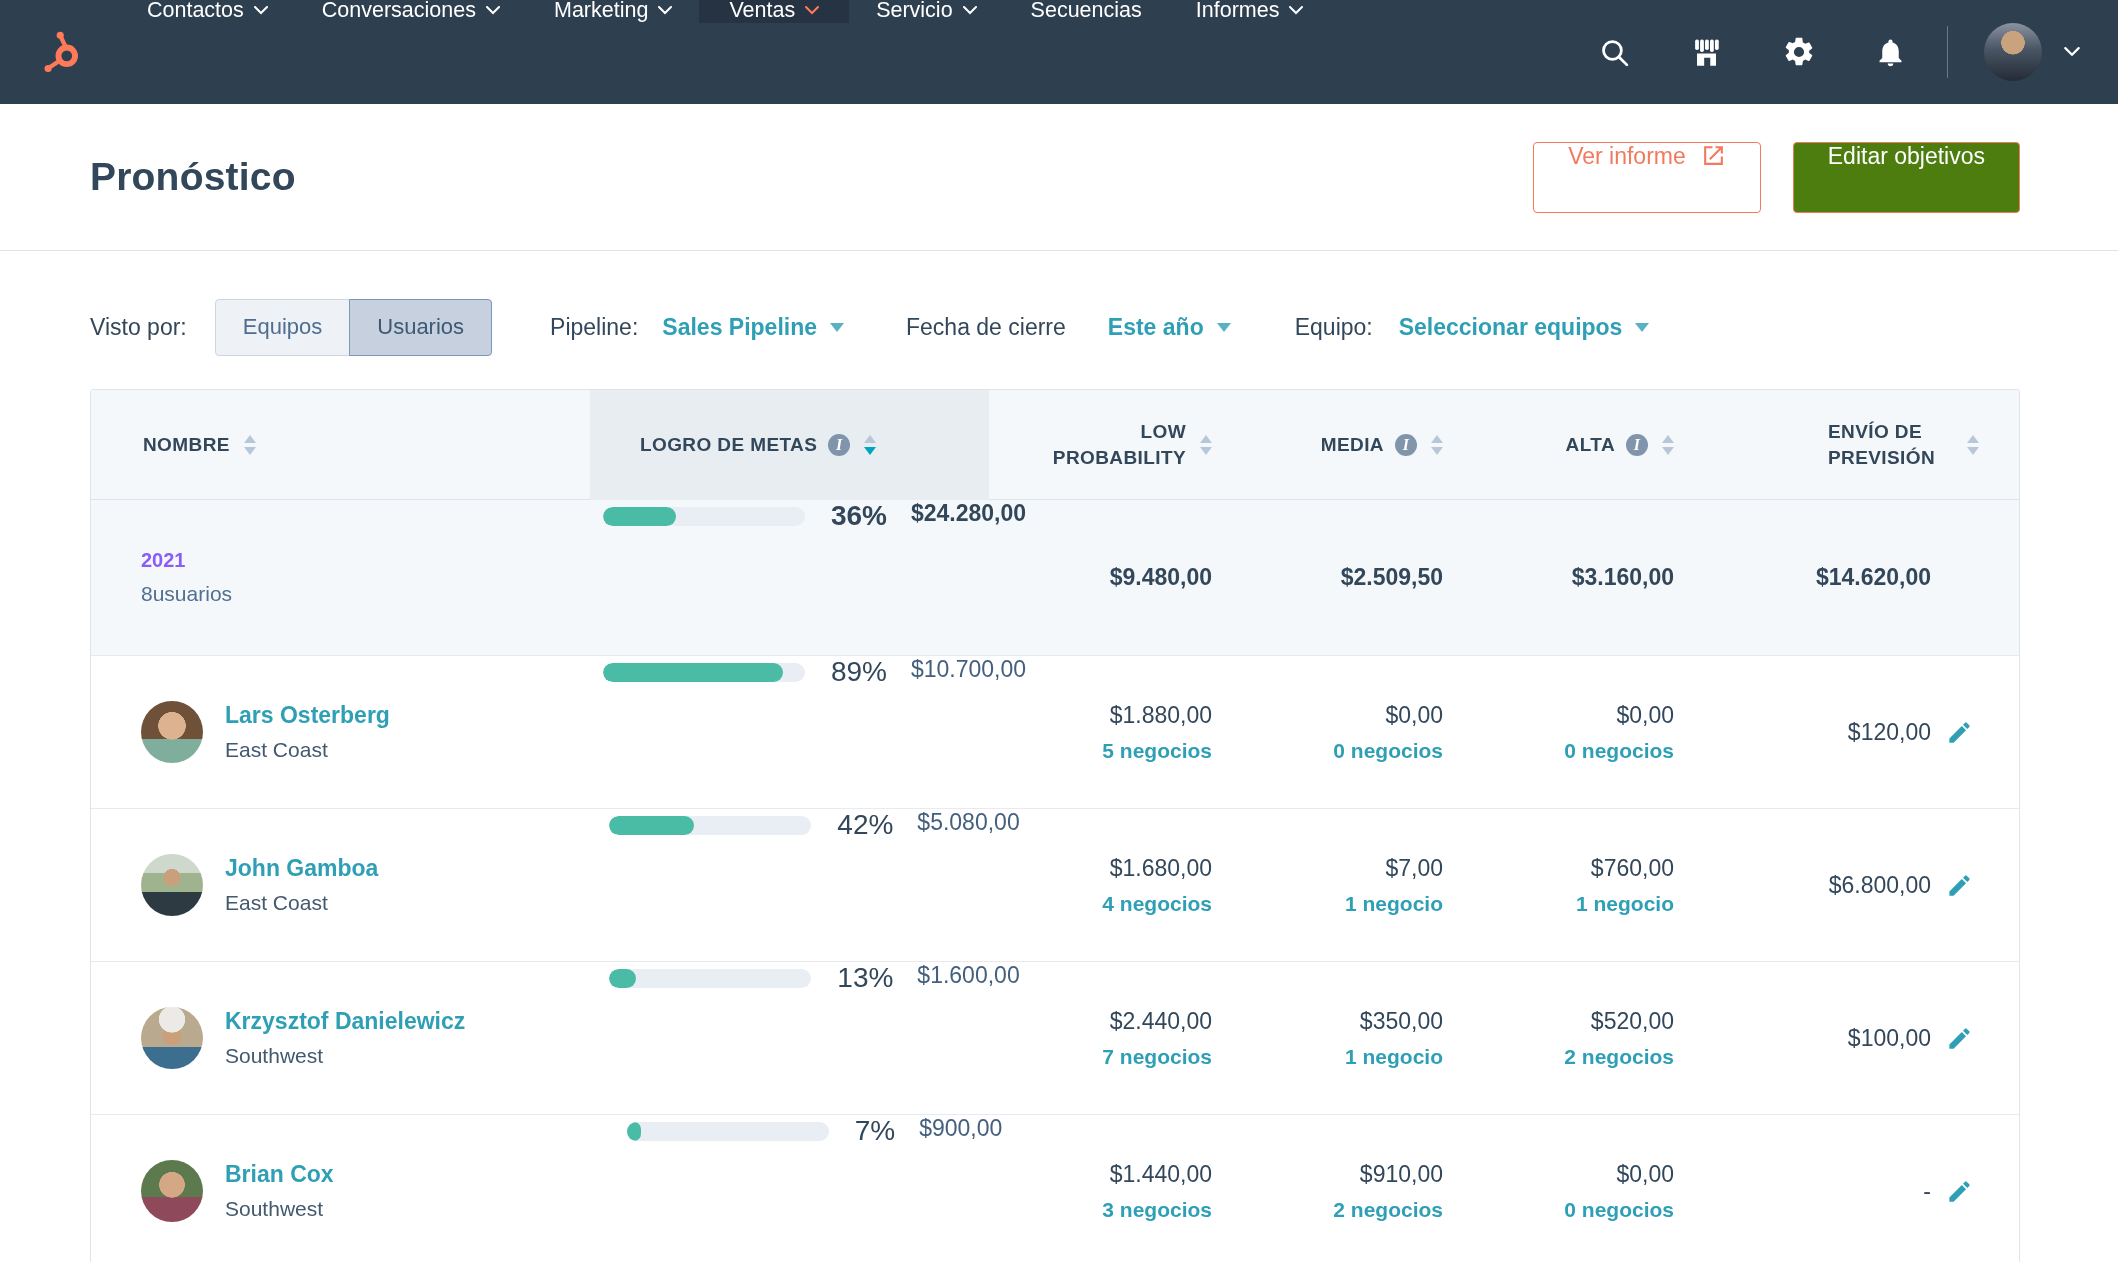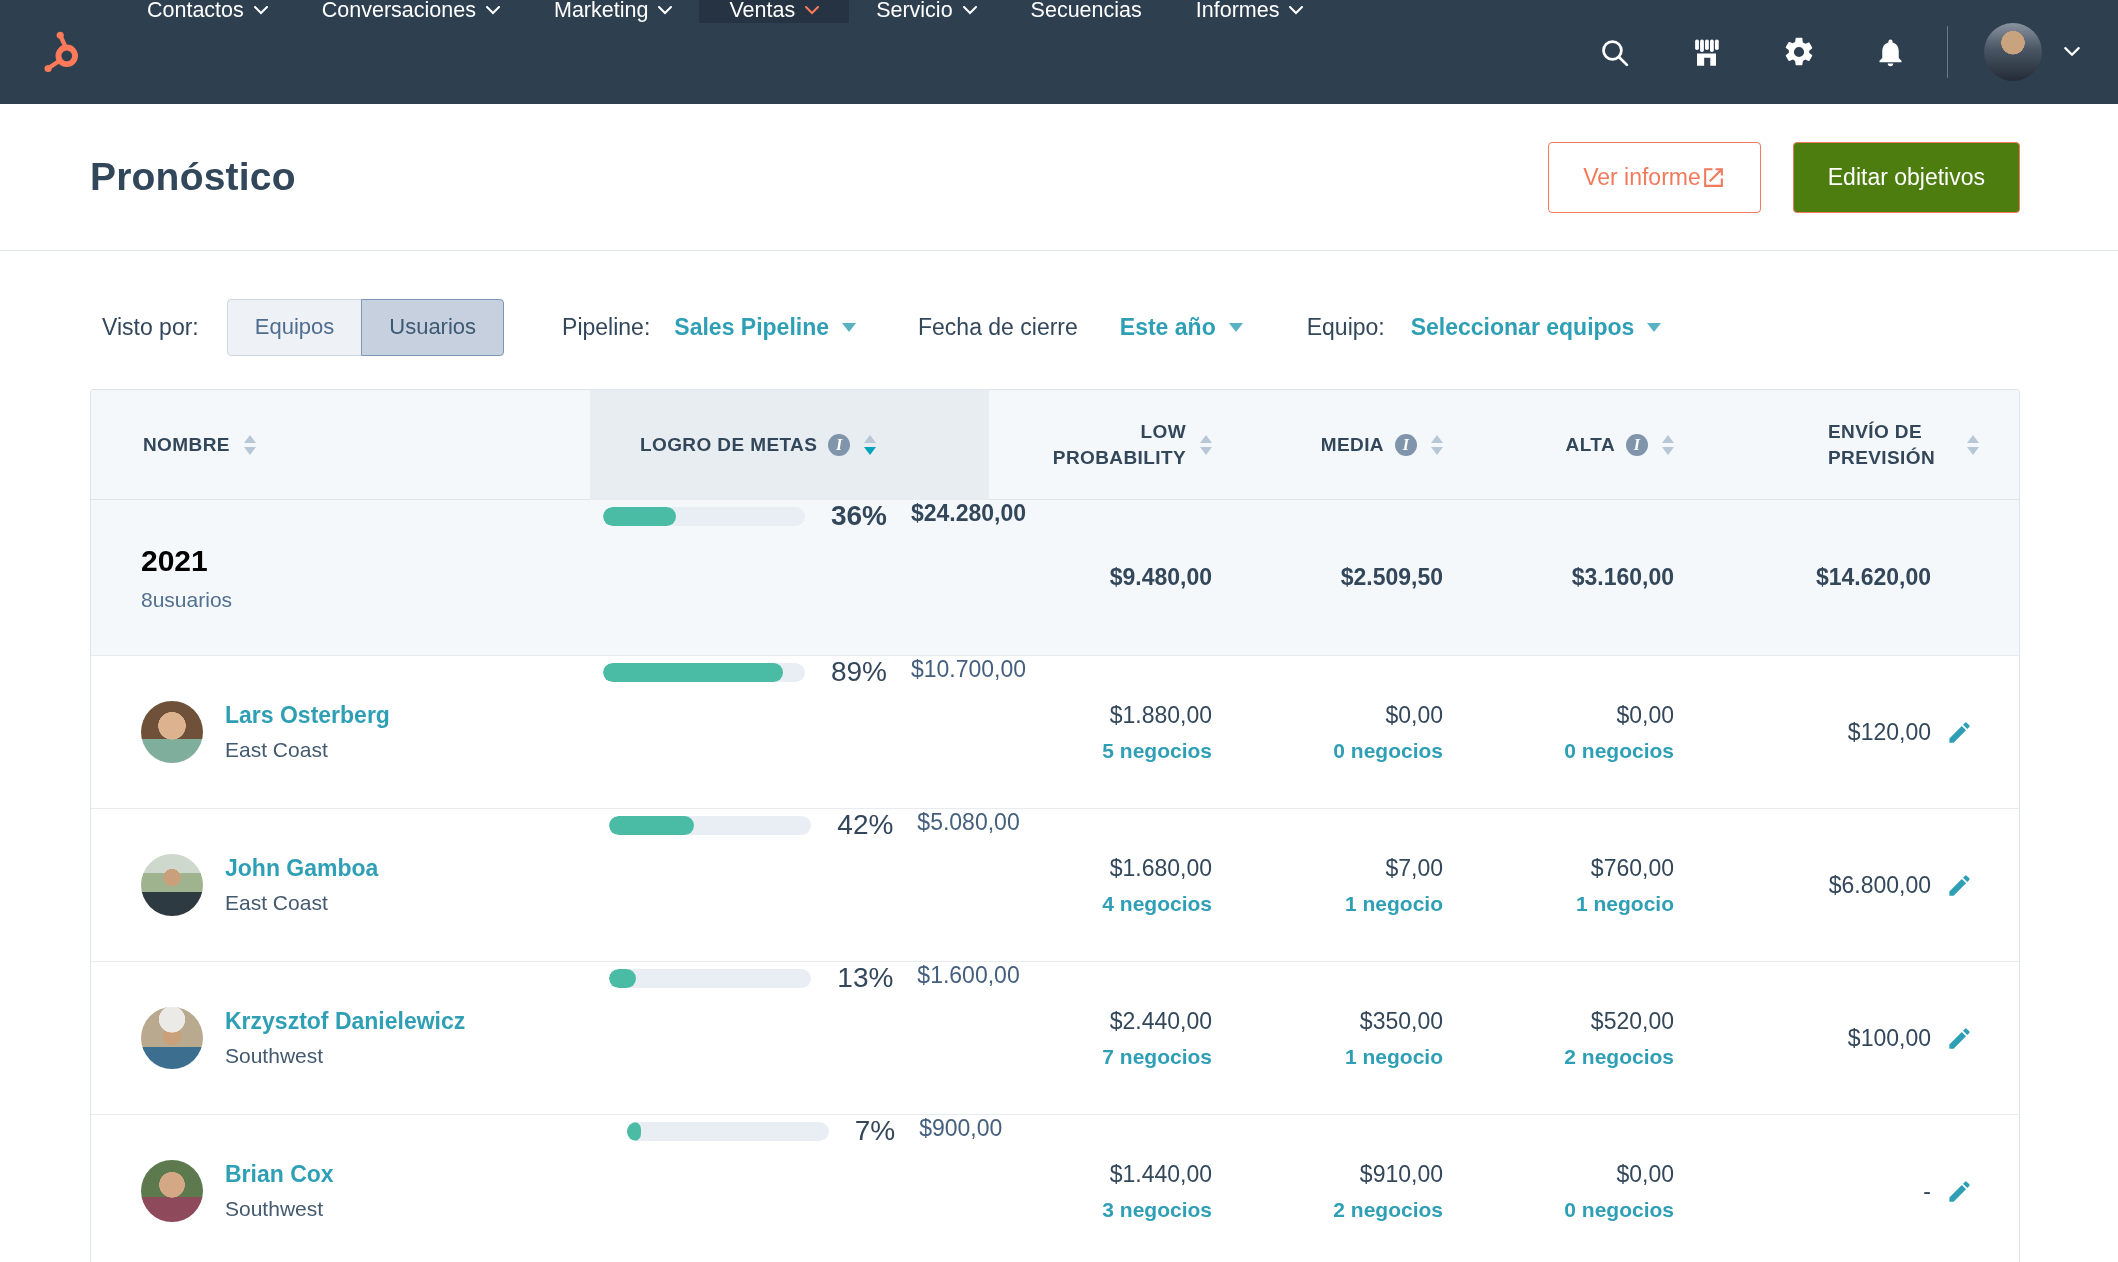--- a/index.html
+++ b/index.html
@@ -24,27 +24,27 @@
       radial-gradient(circle at 50% 34%, #c9a27e 0 24%, rgba(0,0,0,0) 25%),
       linear-gradient(180deg,#8a93a0 0%, #4a5665 45%, #232b35 100%); }
   .nav-caret { margin-left:22px; display:flex; }
 
   
   .page-header { height:147px; padding:0 98px 0 90px; display:flex; align-items:center;
     justify-content:space-between; border-bottom:1px solid #dfe3eb; }
   .page-title { font-size:39px; font-weight:700; color:#33475b; letter-spacing:.2px; }
   .header-actions { display:flex; align-items:center; }
   .btn { font-family:"Liberation Sans", sans-serif; font-size:23px; font-weight:500; border-radius:4px;
-    padding:0 34px; height:71px; display:flex; align-items:center; cursor:pointer; }
+    padding:0 34px; height:71px; display:flex; align-items:flex-start; gap:15px; cursor:pointer; }
   .btn-outline { background:#fff; border:1px solid #f2795c; color:#f2795c; }
   .btn-solid { background:#4d7c0f; border:1px solid #f2795c; color:#fff; margin-left:32px; }
 
   
   .filters { display:flex; align-items:center; padding:0 90px; margin-top:46px; height:60px; font-size:23px; }
-  .flabel { color:#33475b;margin-left:12px; }
+  .flabel { color:#33475b; }
   .seg { display:flex; margin-left:28px; }
   .seg-btn { font-family:"Liberation Sans", sans-serif; font-size:22px; color:#4f6d90; padding:0 27px; height:57px;
     background:#eef2f7; border:1px solid #cbd6e2; cursor:pointer; }
   .seg-btn.first { border-radius:4px 0 0 4px; }
   .seg-btn.selected { background:#c6d0de; border:1px solid #7c98b6; border-radius:0 4px 4px 0;
     color:#3e5974; margin-left:-1px; }
   .dropdown { color:#2e9fb5; font-weight:700; cursor:pointer; display:flex; align-items:center; white-space:nowrap; }
   .dropdown::after { content:""; display:inline-block; margin-left:13px;
     border-left:7px solid transparent; border-right:7px solid transparent;
     border-top:9px solid currentColor; opacity:.8; }
@@ -71,21 +71,21 @@
   .sort.desc .down { border-top-color:#00a4bd; }
   .info { width:22px; height:22px; border-radius:50%; background:#8095ab; margin-left:11px;
     display:inline-flex; align-items:center; justify-content:center; flex:0 0 auto; cursor:pointer; }
   .info::after { content:"i"; color:#fff; font:italic 700 16px "Liberation Serif", serif; }
 
   .trow { border-top:1px solid #e7ebf0; height:153px; background:#fff; }
   .trow.summary { background:#f5f8fa; border-top:none; height:155px; }
   .cell { display:flex; align-items:center; }
   .name-cell { padding-left:50px; gap:22px; }
   .sum-name { flex-direction:column; align-items:flex-start; justify-content:center; gap:10px; padding-left:50px; }
-  .sum-year { font-size:30px; font-weight:700; color:#000000; }
+  .sum-year { font-size:20px; font-weight:700; color:#8b5cf6; }
   .sum-users { font-size:21px; color:#516f90; }
   .avatar { width:62px; height:62px; border-radius:50%; flex:0 0 auto; }
   .av-lars { background: radial-gradient(circle at 50% 40%, #dcb38e 0 28%, rgba(0,0,0,0) 29%),
              linear-gradient(180deg,#6e5138 0 62%, #7fae9d 62% 100%); }
   .av-john { background: radial-gradient(circle at 50% 38%, #c9a07b 0 17%, rgba(0,0,0,0) 18%),
              linear-gradient(180deg,#cfd8cc 0 30%, #9fb48e 30% 62%, #2e3a42 62% 100%); }
   .av-krzysztof { background: radial-gradient(circle at 50% 20%, #eceae6 0 22%, rgba(0,0,0,0) 23%),
              radial-gradient(circle at 50% 46%, #caa07b 0 20%, rgba(0,0,0,0) 21%),
              linear-gradient(180deg,#b9a98f 0 64%, #3c6e8f 64% 100%); }
   .av-brian { background: radial-gradient(circle at 50% 40%, #d4a884 0 26%, rgba(0,0,0,0) 27%),

